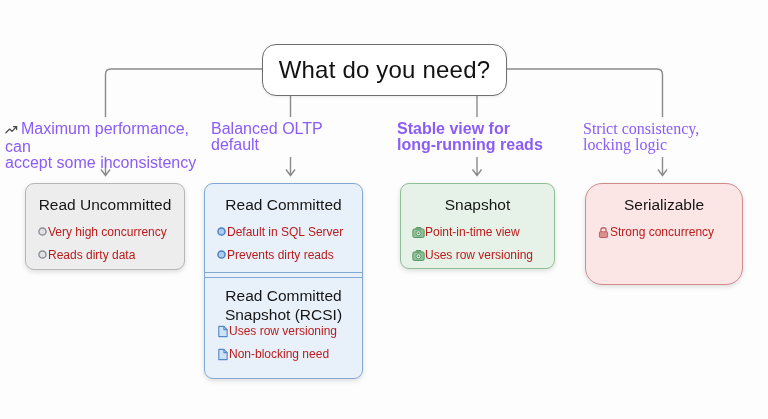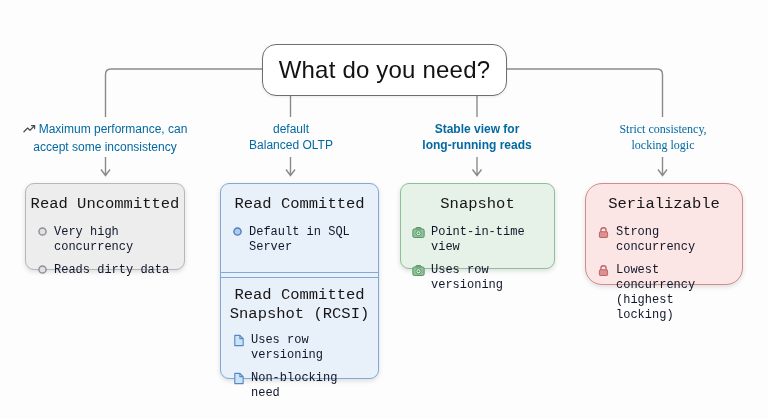--- a/index.html
+++ b/index.html
@@ -16,52 +16,51 @@
     position:absolute;left:262px;top:44px;width:243px;height:50px;
     background:#ffffff;border:1.6px solid #6f6f73;border-radius:14px;
     display:flex;align-items:center;justify-content:center;
     font-size:24px;font-weight:500;color:#121212;letter-spacing:.2px;
     box-shadow:0 1px 3px rgba(0,0,0,.08);
   }
 
   
   .branch-label{
     position:absolute;top:121px;height:34px;
-    font-size:12px;line-height:16px;text-align:center;color:#0369a1;
+    font-size:16px;line-height:16px;text-align:left;color:#8b5cf6;
   }
   .branch-label .ln{display:block;}
   .branch-label .ln .ico{display:inline-block;vertical-align:-2px;margin-right:3px;}
   .bl-1{left:5px;width:200px;}
   .bl-2{left:211px;width:160px;}
   .bl-3{left:397px;width:160px;font-weight:bold;}
   .bl-4{left:583px;width:160px;font-family:Liberation Serif, serif;}
 
   
   .card{
     position:absolute;top:183px;border-radius:9px;border:1.4px solid;
     box-shadow:0 2px 5px rgba(0,0,0,.13);
     box-sizing:border-box;
-    font-family:Liberation Mono, monospace;
   }
   .card-title{
     text-align:center;font-size:15.5px;font-weight:500;color:#161616;
     padding:11px 4px 0 4px;margin-bottom:11px;line-height:19px;
   }
   .items{display:flex;flex-direction:column;gap:8px;padding:0 8px 0 11px;}
-  .item{display:flex;align-items:flex-start;gap:6px;font-size:12px;line-height:15px;color:#0f172a;}
+  .item{display:flex;align-items:flex-start;font-size:12px;line-height:15px;color:#b91c1c;}
   .item .bullet{flex:0 0 auto;margin-top:1px;display:inline-flex;}
 
   .card-gray {left:25px; width:160px;height:87px; background:#ededee;border-color:#b6b6bb;}
-  .card-blue {left:220px;width:159px;height:196px;background:#e8f0fa;border-color:#82a9d6;}
+  .card-blue {left:204px;width:159px;height:196px;background:#e8f0fa;border-color:#82a9d6;}
   .card-green{left:400px;width:155px;height:86px; background:#e6f2e7;border-color:#8fbf98;}
   .card-red  {left:585px;width:158px;height:102px;background:#fbe5e5;border-color:#d28b8b;border-radius:17px;}
 
   .card-blue .sec1{height:88px;border-bottom:1px solid #82a9d6;}
   .card-blue .sec2{border-top:1px solid #82a9d6;margin-top:4px;}
-  .card-blue .sec2 .card-title{padding-top:8px;margin-bottom:9px;}
+  .card-blue .sec2 .card-title{padding-top:8px;margin-bottom:0;}
 </style>
 </head>
 <body>
 
 <div class="canvas">
 
   <svg class="connectors" viewBox="0 0 768 419" fill="none" stroke="#8a8a8a" stroke-width="1.4">
 
     <path d="M262 69 H111 Q105.5 69 105.5 74.5 V117"></path>
 
@@ -86,22 +85,22 @@
         <svg width="13" height="13" viewBox="0 0 14 14" fill="none" stroke="#4a4a4a" stroke-width="1.3" stroke-linecap="round" stroke-linejoin="round">
           <path d="M1 10.5 L5 6.5 L7.5 9 L12.5 3.8"></path>
             <path d="M9.2 3.8 H12.5 V7.1"></path>
         </svg>
       </span><span>Maximum performance, can</span>
     </span>
     <span class="ln">accept some inconsistency</span>
   </div>
 
   <div class="branch-label bl-2">
+    <span class="ln">Balanced OLTP</span>
     <span class="ln">default</span>
-    <span class="ln">Balanced OLTP</span>
   </div>
 
   <div class="branch-label bl-3">
     <span class="ln">Stable view for</span>
     <span class="ln">long-running reads</span>
   </div>
 
   <div class="branch-label bl-4">
     <span class="ln">Strict consistency,</span>
     <span class="ln">locking logic</span>
@@ -133,20 +132,28 @@
     <div class="sec1">
       <div class="card-title">Read Committed</div>
       <div class="items">
         <div class="item">
           <span class="bullet">
             <svg width="11" height="11" viewBox="0 0 12 12">
                 <circle cx="6" cy="6" r="3.9" fill="#aecbec" stroke="#4d82c4" stroke-width="1.6"></circle>
               </svg>
           </span>
           <span>Default in SQL Server</span>
+        </div>
+        <div class="item">
+          <span class="bullet">
+            <svg width="11" height="11" viewBox="0 0 12 12">
+                <circle cx="6" cy="6" r="3.9" fill="#aecbec" stroke="#4d82c4" stroke-width="1.6"></circle>
+              </svg>
+          </span>
+          <span>Prevents dirty reads</span>
         </div>
       </div>
     </div>
     <div class="sec2">
       <div class="card-title">Read Committed Snapshot (RCSI)</div>
       <div class="items">
         <div class="item">
           <span class="bullet">
             <svg width="13" height="13" viewBox="0 0 14 14" stroke-linejoin="round">
                 <path d="M3 1.5 H8.5 L12 5 V12.5 H3 Z" fill="#cfe3f7" stroke="#5588c7" stroke-width="1.2"></path>
@@ -201,25 +208,16 @@
     <div class="items">
       <div class="item">
         <span class="bullet">
           <svg width="13" height="13" viewBox="0 0 14 14">
               <path d="M4.2 6.6 V4.7 a2.8 2.8 0 0 1 5.6 0 V6.6" fill="none" stroke="#bd6666" stroke-width="1.4"></path>
               <rect x="2.6" y="6.3" width="8.8" height="6.2" rx="1.4" fill="#dd9090" stroke="#bd6666" stroke-width="1.1"></rect>
             </svg>
         </span>
         <span>Strong concurrency</span>
       </div>
-      <div class="item">
-        <span class="bullet">
-          <svg width="13" height="13" viewBox="0 0 14 14">
-              <path d="M4.2 6.6 V4.7 a2.8 2.8 0 0 1 5.6 0 V6.6" fill="none" stroke="#bd6666" stroke-width="1.4"></path>
-              <rect x="2.6" y="6.3" width="8.8" height="6.2" rx="1.4" fill="#dd9090" stroke="#bd6666" stroke-width="1.1"></rect>
-            </svg>
-        </span>
-        <span>Lowest concurrency (highest locking)</span>
-      </div>
     </div>
   </div>
 
 </div>
 
 </body></html>

